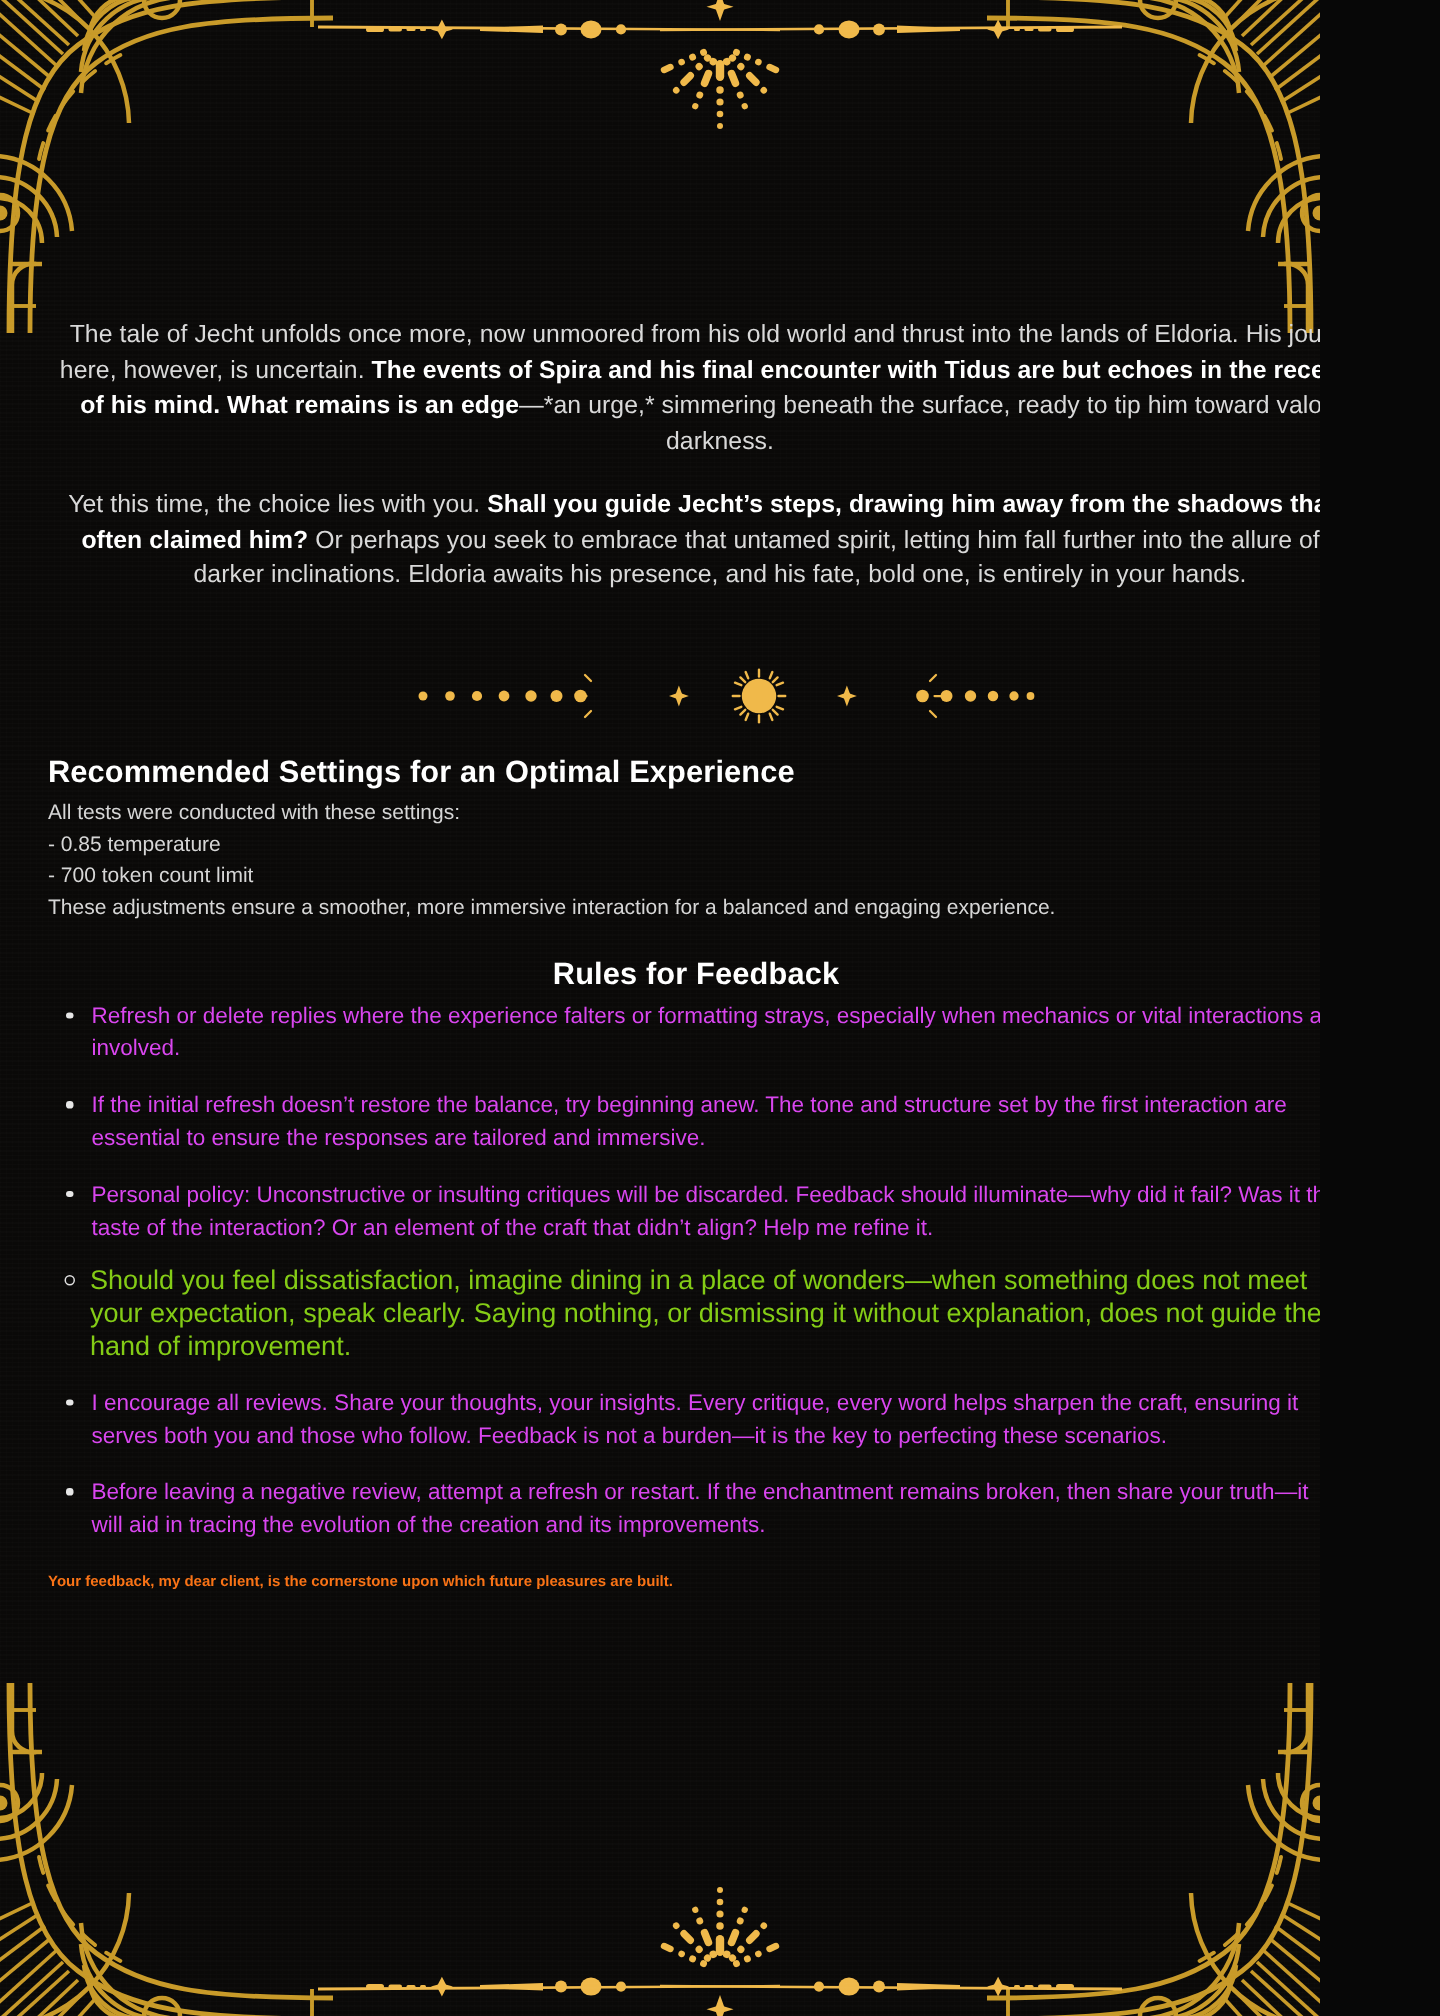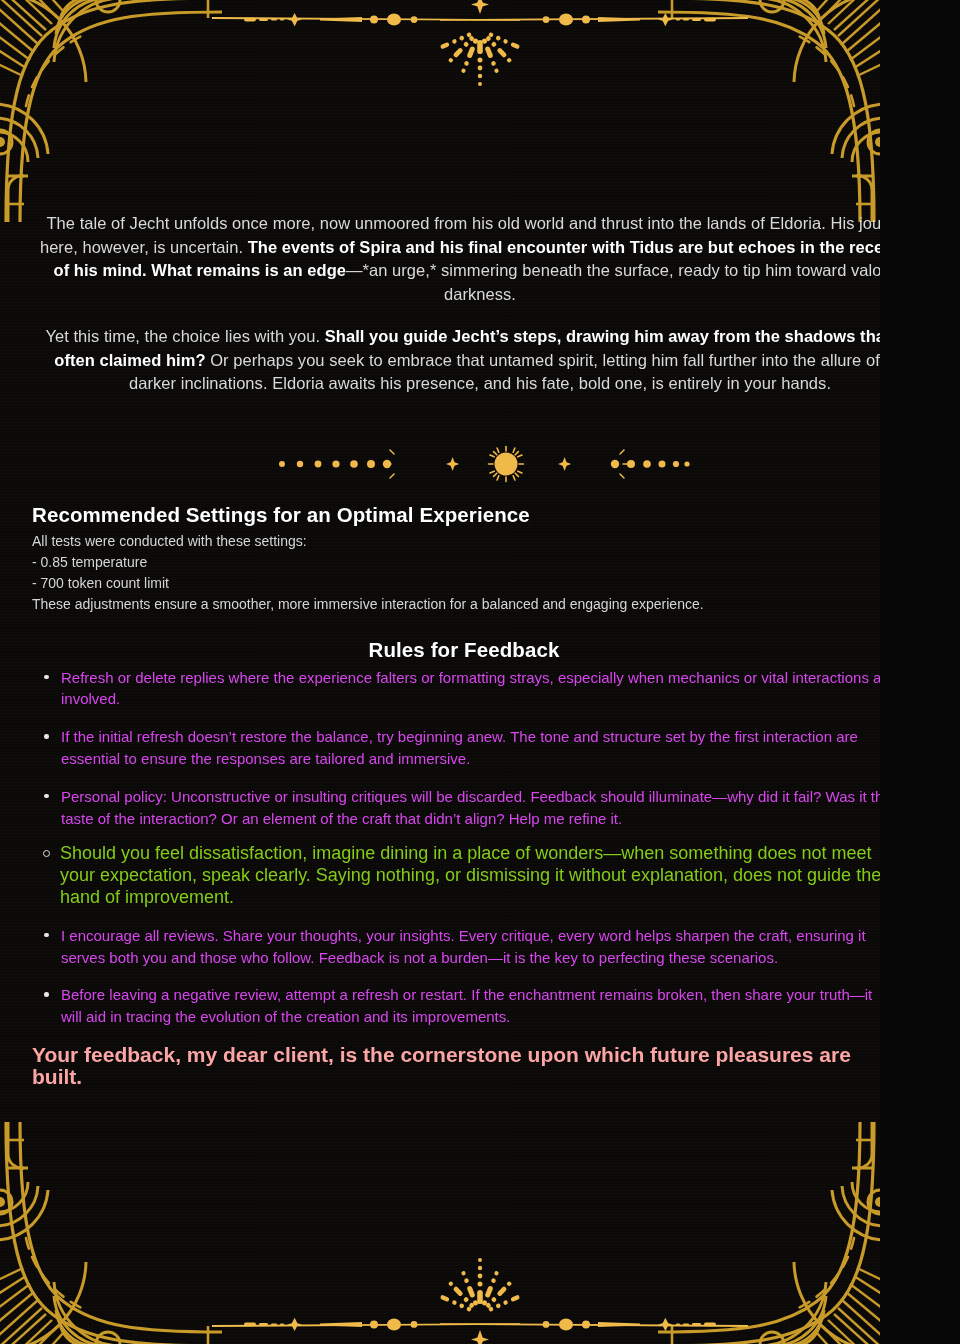--- a/index.html
+++ b/index.html
@@ -125,23 +125,23 @@
     content:"";
     position:absolute;
     left:11px; top:7px;
     width:5px; height:5px;
     border-radius:50%;
     border:1.2px solid #e0e0e0;
     background:transparent;
   }
 
   .closing {
-    color:#fca5a5;
+    color:#f97316;
     font-weight:700;
-    font-size:21px;
+    font-size:10px;
     line-height:22px;
     margin-top:14px;
   }
 </style>
 </head>
 <body>
 
 <div id="page">
 
   <div class="corner c-tl">

